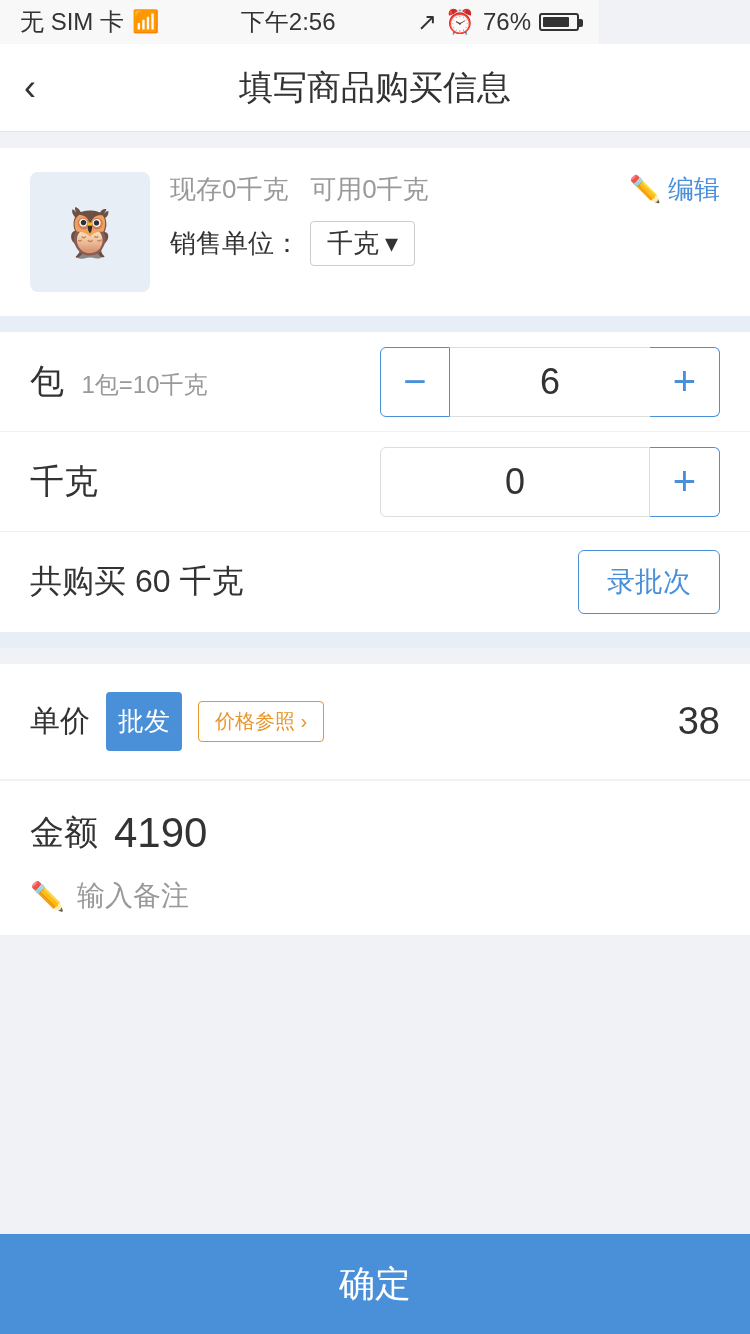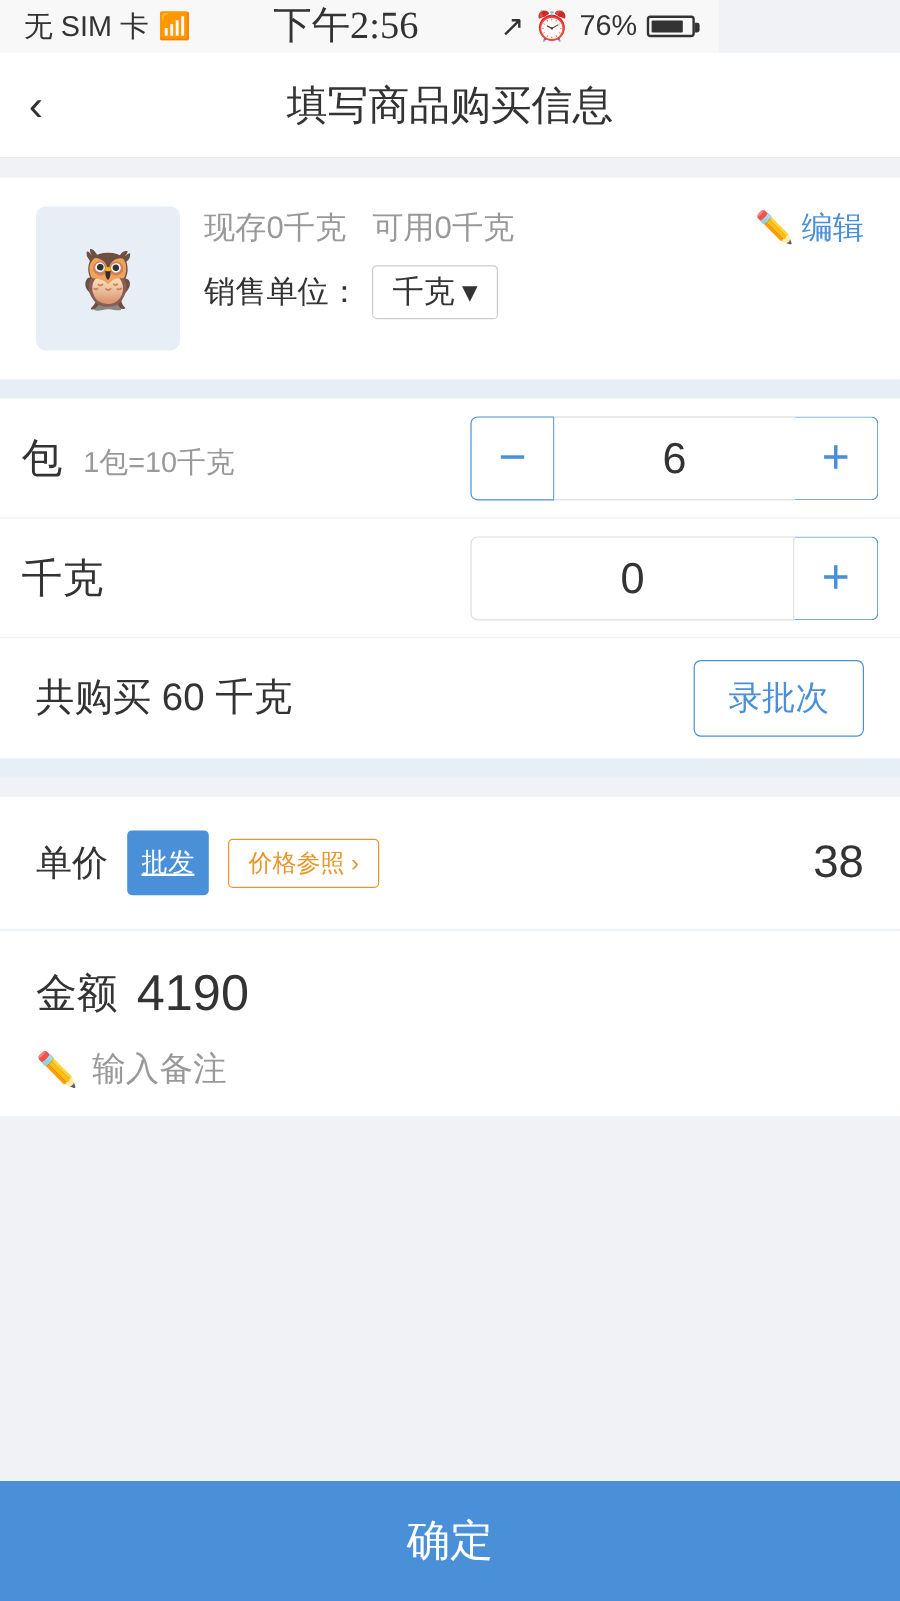--- a/index.html
+++ b/index.html
@@ -20,21 +20,21 @@
       height: 44px;
       background: #f8f8f8;
       display: flex;
       align-items: center;
       justify-content: space-between;
       padding: 0 20px;
       font-size: 24px;
       color: #333;
     }
     .status-left { display: flex; align-items: center; gap: 8px; }
-    .status-center { font-size: 32px; font-weight: 500; font-family: Liberation Serif, serif; }
+    .status-center { font-size: 24px; font-weight: 500; }
     .status-right { display: flex; align-items: center; gap: 8px; font-size: 24px; }
     .wifi-icon { font-size: 22px; }
     .battery-bar {
       display: inline-block;
       width: 40px; height: 18px;
       border: 2px solid #333;
       border-radius: 3px;
       position: relative;
       vertical-align: middle;
     }
@@ -148,21 +148,21 @@
       background: #e8eef5;
     }
 
     
     .input-section {
       background: #fff;
     }
     .input-row {
       display: flex;
       align-items: center;
-      padding: 0 18px;
+      padding: 0 30px;
       height: 100px;
       border-bottom: 1px solid #f0f0f0;
       gap: 20px;
     }
     .input-label {
       font-size: 34px;
       color: #333;
       flex: 1;
     }
     .input-label-hint {
@@ -257,24 +257,23 @@
       align-items: center;
       gap: 16px;
     }
     .price-label {
       font-size: 30px;
       color: #333;
     }
     .price-tag {
       background: #4a90d9;
       color: #fff;
-      font-size: 22px;
+      font-size: 26px;
       padding: 12px 12px;
       border-radius: 4px;
-      text-decoration: underline;
     }
     .price-ref-btn {
       border: 1.5px solid #e8952a;
       color: #e8952a;
       background: #fff;
       font-size: 20px;
       padding: 6px 16px;
       border-radius: 4px;
       display: flex;
       align-items: center;

